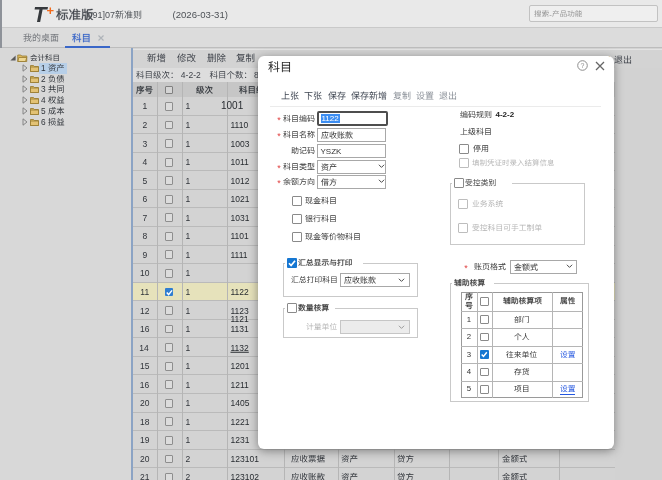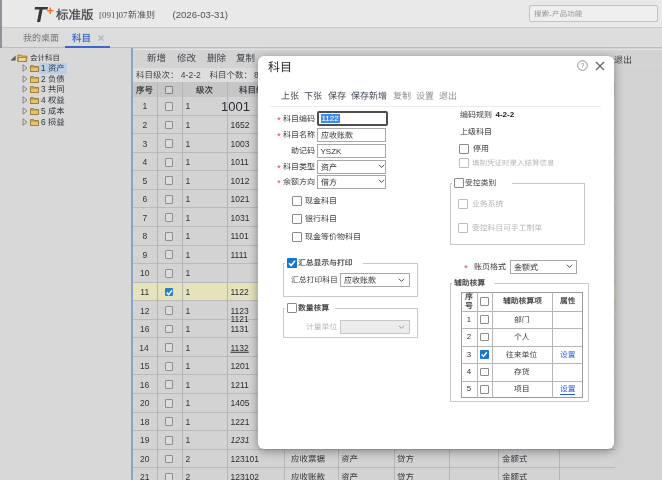--- a/index.html
+++ b/index.html
@@ -10,21 +10,21 @@
  font-size:8px;color:#333;display:flex;align-items:center;padding-left:3px}
 </style></head><body>
 <div style="position:absolute;left:0px;top:0px;width:662px;height:28px;background:#e9e9e9;border-bottom:1px solid #c9c9c9;box-sizing:border-box"></div>
 <div class="t" style="left:33px;top:14.5px;font-size:22px;color:#36393d;font-weight:bold;font-style:italic;letter-spacing:-1px">T</div>
 <div class="t" style="left:46.5px;top:9.5px;font-size:13px;color:#f26a1b;font-weight:bold">+</div>
 <div class="t" style="left:56px;top:14.5px;font-size:12.5px;color:#43474d;font-weight:bold;"><svg class="cj b" style="width:3em" viewBox="0 -880 3000 1000">
       <use href="#g6807" x="0"></use>
       <use href="#g51C6" x="1000"></use>
       <use href="#g7248" x="2000"></use>
     </svg></div>
-<div class="t" style="left:99px;top:15px;font-size:9px;color:#4e5257;font-family:Liberation Serif, serif;"><span>[091]07</span><svg class="cj" style="width:3em" viewBox="0 -880 3000 1000">
+<div class="t" style="left:85px;top:15px;font-size:9px;color:#4e5257;"><span>[091]07</span><svg class="cj" style="width:3em" viewBox="0 -880 3000 1000">
       <use href="#g65B0" x="0"></use>
       <use href="#g51C6" x="1000"></use>
       <use href="#g5219" x="2000"></use>
     </svg></div>
 <div class="t" style="left:172.5px;top:15px;font-size:9.6px;color:#4e5257;">(2026-03-31)</div>
 <div style="position:absolute;left:529px;top:5px;width:129px;height:17px;background:#efefef;border:1px solid #c2c2c2;box-sizing:border-box;border-radius:2px"></div>
 <div class="t" style="left:534px;top:13.5px;font-size:7.6px;color:#8f8f8f;"><svg class="cj" style="width:2em" viewBox="0 -880 2000 1000">
       <use href="#g641C" x="0"></use>
       <use href="#g7D22" x="1000"></use>
     </svg><span>-</span><svg class="cj" style="width:4em" viewBox="0 -880 4000 1000">
@@ -242,25 +242,25 @@
 <div style="position:absolute;left:284px;top:82px;width:1px;height:404.55px;background:#b5b5b5"></div>
 <div style="position:absolute;left:338px;top:82px;width:1px;height:404.55px;background:#b5b5b5"></div>
 <div style="position:absolute;left:394px;top:82px;width:1px;height:404.55px;background:#b5b5b5"></div>
 <div style="position:absolute;left:449px;top:82px;width:1px;height:404.55px;background:#b5b5b5"></div>
 <div style="position:absolute;left:498px;top:82px;width:1px;height:404.55px;background:#b5b5b5"></div>
 <div style="position:absolute;left:558.5px;top:82px;width:1px;height:404.55px;background:#b5b5b5"></div>
 <div style="position:absolute;left:133px;top:82px;width:0.0001px;height:0px;"></div>
 <div class="t" style="left:0px;top:106.475px;font-size:8.5px;color:#30343a;width:23.5px;text-align:center;left:133px"><span>1</span></div>
 <div style="position:absolute;left:164.6px;top:102.075px;width:8.8px;height:8.8px;background:#dcdcdc;border:1px solid #8e8e8e;border-radius:1px;box-sizing:border-box"></div>
 <div class="t" style="left:185.5px;top:106.475px;font-size:8.5px;color:#30343a;">1</div>
-<div class="t" style="left:221px;top:106.475px;font-size:13px;color:#282c31;">1001</div>
+<div class="t" style="left:221px;top:106.475px;font-size:10px;color:#282c31;">1001</div>
 <div class="t" style="left:0px;top:125.025px;font-size:8.5px;color:#30343a;width:23.5px;text-align:center;left:133px"><span>2</span></div>
 <div style="position:absolute;left:164.6px;top:120.625px;width:8.8px;height:8.8px;background:#dcdcdc;border:1px solid #8e8e8e;border-radius:1px;box-sizing:border-box"></div>
 <div class="t" style="left:185.5px;top:125.025px;font-size:8.5px;color:#30343a;">1</div>
-<div class="t" style="left:230.5px;top:125.025px;font-size:8.5px;color:#282c31;">1652</div>
+<div class="t" style="left:230.5px;top:125.025px;font-size:8.5px;color:#282c31;">1110</div>
 <div class="t" style="left:0px;top:143.575px;font-size:8.5px;color:#30343a;width:23.5px;text-align:center;left:133px"><span>3</span></div>
 <div style="position:absolute;left:164.6px;top:139.175px;width:8.8px;height:8.8px;background:#dcdcdc;border:1px solid #8e8e8e;border-radius:1px;box-sizing:border-box"></div>
 <div class="t" style="left:185.5px;top:143.575px;font-size:8.5px;color:#30343a;">1</div>
 <div class="t" style="left:230.5px;top:143.575px;font-size:8.5px;color:#282c31;">1003</div>
 <div class="t" style="left:0px;top:162.125px;font-size:8.5px;color:#30343a;width:23.5px;text-align:center;left:133px"><span>4</span></div>
 <div style="position:absolute;left:164.6px;top:157.725px;width:8.8px;height:8.8px;background:#dcdcdc;border:1px solid #8e8e8e;border-radius:1px;box-sizing:border-box"></div>
 <div class="t" style="left:185.5px;top:162.125px;font-size:8.5px;color:#30343a;">1</div>
 <div class="t" style="left:230.5px;top:162.125px;font-size:8.5px;color:#282c31;">1011</div>
 <div class="t" style="left:0px;top:180.675px;font-size:8.5px;color:#30343a;width:23.5px;text-align:center;left:133px"><span>5</span></div>
 <div style="position:absolute;left:164.6px;top:176.275px;width:8.8px;height:8.8px;background:#dcdcdc;border:1px solid #8e8e8e;border-radius:1px;box-sizing:border-box"></div>
@@ -318,21 +318,21 @@
 <div style="position:absolute;left:164.6px;top:398.875px;width:8.8px;height:8.8px;background:#dcdcdc;border:1px solid #8e8e8e;border-radius:1px;box-sizing:border-box"></div>
 <div class="t" style="left:185.5px;top:403.275px;font-size:8.5px;color:#30343a;">1</div>
 <div class="t" style="left:230.5px;top:403.275px;font-size:8.5px;color:#282c31;">1405</div>
 <div class="t" style="left:0px;top:421.825px;font-size:8.5px;color:#30343a;width:23.5px;text-align:center;left:133px"><span>18</span></div>
 <div style="position:absolute;left:164.6px;top:417.425px;width:8.8px;height:8.8px;background:#dcdcdc;border:1px solid #8e8e8e;border-radius:1px;box-sizing:border-box"></div>
 <div class="t" style="left:185.5px;top:421.825px;font-size:8.5px;color:#30343a;">1</div>
 <div class="t" style="left:230.5px;top:421.825px;font-size:8.5px;color:#282c31;">1221</div>
 <div class="t" style="left:0px;top:440.375px;font-size:8.5px;color:#30343a;width:23.5px;text-align:center;left:133px"><span>19</span></div>
 <div style="position:absolute;left:164.6px;top:435.975px;width:8.8px;height:8.8px;background:#dcdcdc;border:1px solid #8e8e8e;border-radius:1px;box-sizing:border-box"></div>
 <div class="t" style="left:185.5px;top:440.375px;font-size:8.5px;color:#30343a;">1</div>
-<div class="t" style="left:230.5px;top:440.375px;font-size:8.5px;color:#282c31;font-style:italic;">1231</div>
+<div class="t" style="left:230.5px;top:440.375px;font-size:8.5px;color:#282c31;">1231</div>
 <div class="t" style="left:0px;top:458.925px;font-size:8.5px;color:#30343a;width:23.5px;text-align:center;left:133px"><span>20</span></div>
 <div style="position:absolute;left:164.6px;top:454.525px;width:8.8px;height:8.8px;background:#dcdcdc;border:1px solid #8e8e8e;border-radius:1px;box-sizing:border-box"></div>
 <div class="t" style="left:185.5px;top:458.925px;font-size:8.5px;color:#30343a;">2</div>
 <div class="t" style="left:230.5px;top:458.925px;font-size:8.5px;color:#282c31;">123101</div>
 <div class="t" style="left:0px;top:477.475px;font-size:8.5px;color:#30343a;width:23.5px;text-align:center;left:133px"><span>21</span></div>
 <div style="position:absolute;left:164.6px;top:473.075px;width:8.8px;height:8.8px;background:#dcdcdc;border:1px solid #8e8e8e;border-radius:1px;box-sizing:border-box"></div>
 <div class="t" style="left:185.5px;top:477.475px;font-size:8.5px;color:#30343a;">2</div>
 <div class="t" style="left:230.5px;top:477.475px;font-size:8.5px;color:#282c31;">123102</div>
 <div class="t" style="left:291px;top:458.925px;font-size:8.5px;color:#30343a;"><svg class="cj" style="width:4em" viewBox="0 -880 4000 1000">
       <use href="#g5E94" x="0"></use>

